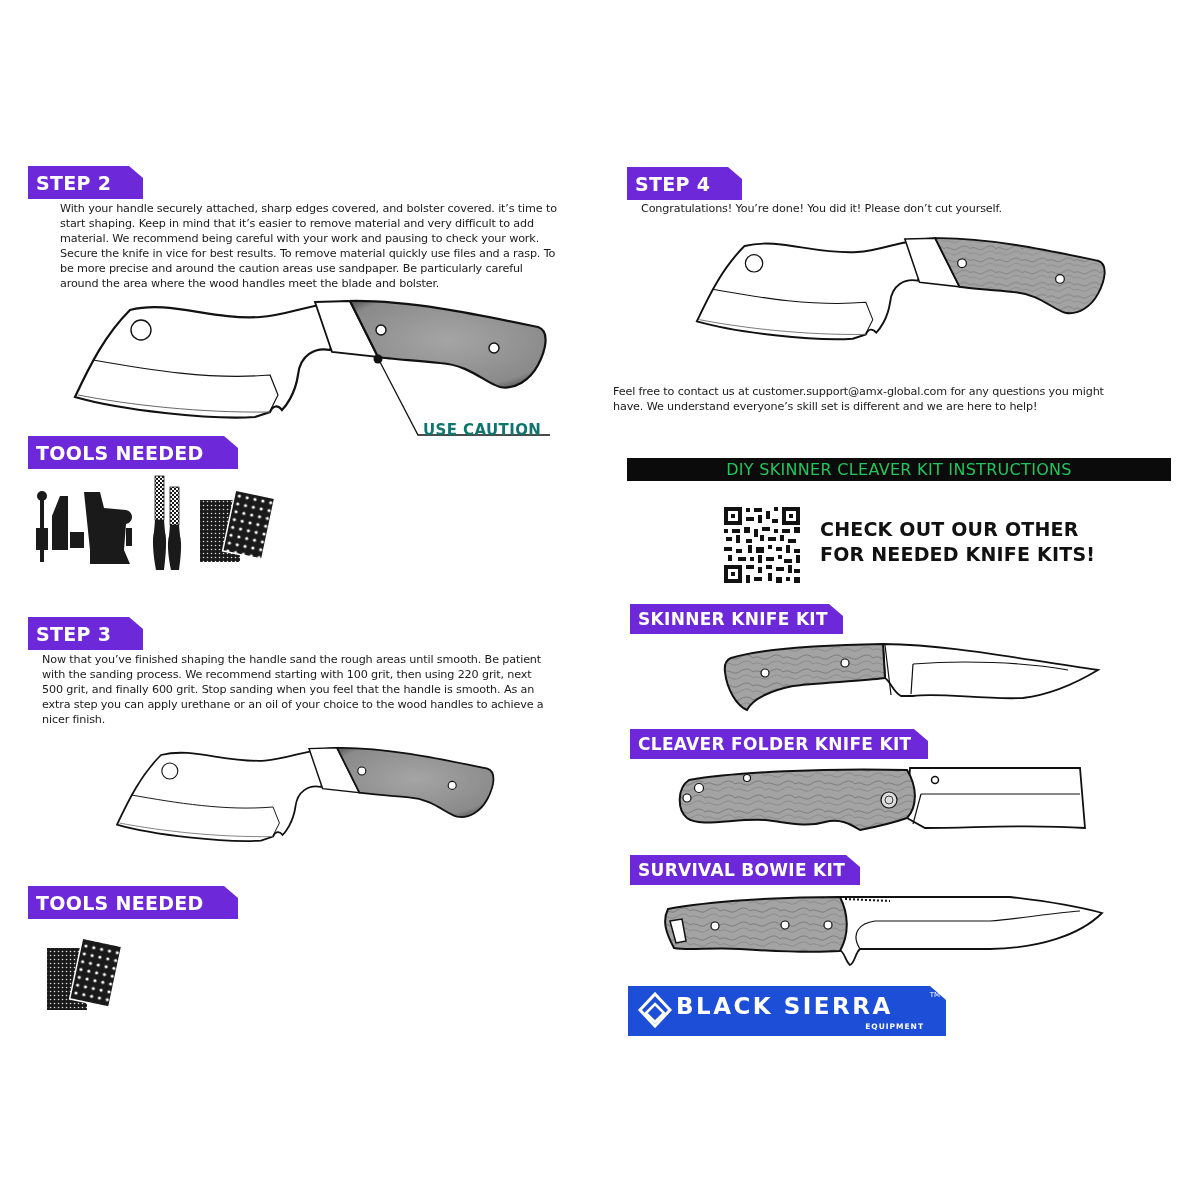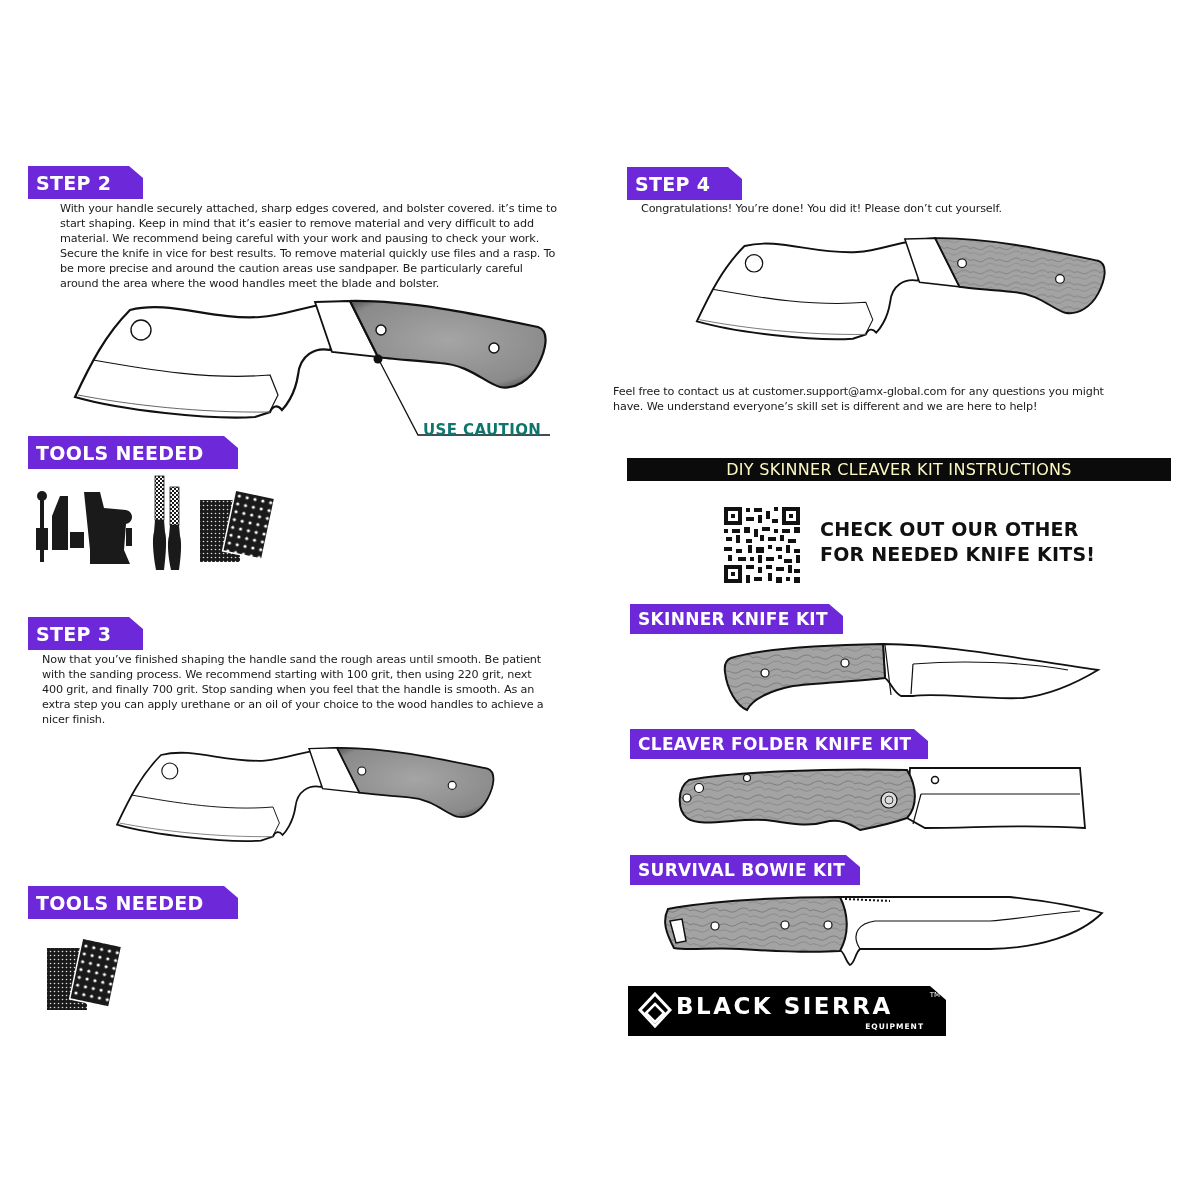--- a/index.html
+++ b/index.html
@@ -5,25 +5,25 @@
   html, body { margin:0; padding:0; background:#ffffff; }
   body { width:1200px; height:1200px; position:relative; overflow:hidden; font-family:"DejaVu Sans", sans-serif; color:#111; }
   .tag {
     position:absolute; background:#6d28d9; color:#fff; font-family:"DejaVu Sans", sans-serif; font-weight:bold;
     clip-path: polygon(0 0, calc(100% - 14px) 0, 100% 12px, 100% 100%, 0 100%);
     display:flex; align-items:center; padding-left:8px; box-sizing:border-box; letter-spacing:0.3px;
   }
   .tag.big { font-size:19px; height:33px; }
   .tag.mid { font-size:17px; height:30px; }
   .para { position:absolute; font-family:"DejaVu Sans", sans-serif; font-size:11.2px; line-height:15px; color:#1a1a1a; letter-spacing:-0.15px; }
-  .banner { position:absolute; background:#0b0b0b; color:#fef9c3; font-family:"DejaVu Sans", sans-serif; font-size:16px; text-align:center; line-height:23px; height:23px; letter-spacing:0.3px; }
+  .banner { position:absolute; background:#0b0b0b; color:#22c55e; font-family:"DejaVu Sans", sans-serif; font-size:16px; text-align:center; line-height:23px; height:23px; letter-spacing:0.3px; }
   .store-text { position:absolute; font-family:"DejaVu Sans", sans-serif; font-weight:bold; font-size:19px; line-height:25px; color:#111; letter-spacing:0.2px; }
   .caution { position:absolute; font-family:"DejaVu Sans", sans-serif; font-weight:bold; font-size:15px; color:#0f766e; letter-spacing:0.4px; }
   svg { position:absolute; overflow:visible; }
-  .logo { position:absolute; background:#000000; color:#fff; clip-path: polygon(0 0, calc(100% - 16px) 0, 100% 14px, 100% 100%, 0 100%); }
+  .logo { position:absolute; background:#1d4ed8; color:#fff; clip-path: polygon(0 0, calc(100% - 16px) 0, 100% 14px, 100% 100%, 0 100%); }
   .logo-name { position:absolute; left:48px; top:7px; font-family:"DejaVu Sans", sans-serif; font-weight:bold; font-size:23px; letter-spacing:2.5px; }
   .logo-tm { position:absolute; right:6px; top:5px; font-size:7px; font-family:"DejaVu Sans", sans-serif; }
   .logo-sub { position:absolute; right:22px; bottom:5px; font-size:7.5px; font-family:"DejaVu Sans", sans-serif; font-weight:bold; letter-spacing:1px; }
 </style>
 </head>
 <body>
 
 <div class="tag big" style="left:28px;top:166px;width:115px;">STEP 2</div>
 <div class="para" style="left:42px;top:201px;width:530px;margin-left:18px;">
   <div>With your handle securely attached, sharp edges covered, and bolster covered.  it’s time to</div>
@@ -101,21 +101,21 @@
   <rect x="2" y="12" width="40" height="62" fill="url(#fine)"></rect>
   <g transform="rotate(12 52 40)">
     <rect x="30" y="6" width="40" height="62" fill="url(#coarse)" stroke="#fff" stroke-width="1.5"></rect>
   </g>
 </svg>
 
 <div class="tag big" style="left:28px;top:617px;width:115px;">STEP 3</div>
 <div class="para" style="left:42px;top:652px;width:530px;">
   <div>Now that you’ve finished shaping the handle sand the rough areas until smooth.  Be patient</div>
   <div>with the sanding process.  We recommend starting with 100 grit, then using 220 grit, next</div>
-  <div>400 grit, and finally 700 grit.  Stop sanding when you feel that the handle is smooth.  As an</div>
+  <div>500 grit, and finally 600 grit.  Stop sanding when you feel that the handle is smooth.  As an</div>
   <div>extra step you can apply urethane or an oil of your choice to the wood handles to achieve a</div>
   <div>nicer finish.</div>
 </div>
 
 <svg style="left:60px;top:743px;" width="490" height="120" viewBox="0 0 500 150">
   <defs>
     <radialGradient id="hg2" cx="50%" cy="45%" r="65%">
       <stop offset="0%" stop-color="#a5a5a5"></stop>
         <stop offset="85%" stop-color="#8a8a8a"></stop>
         <stop offset="100%" stop-color="#5a5a5a"></stop>

